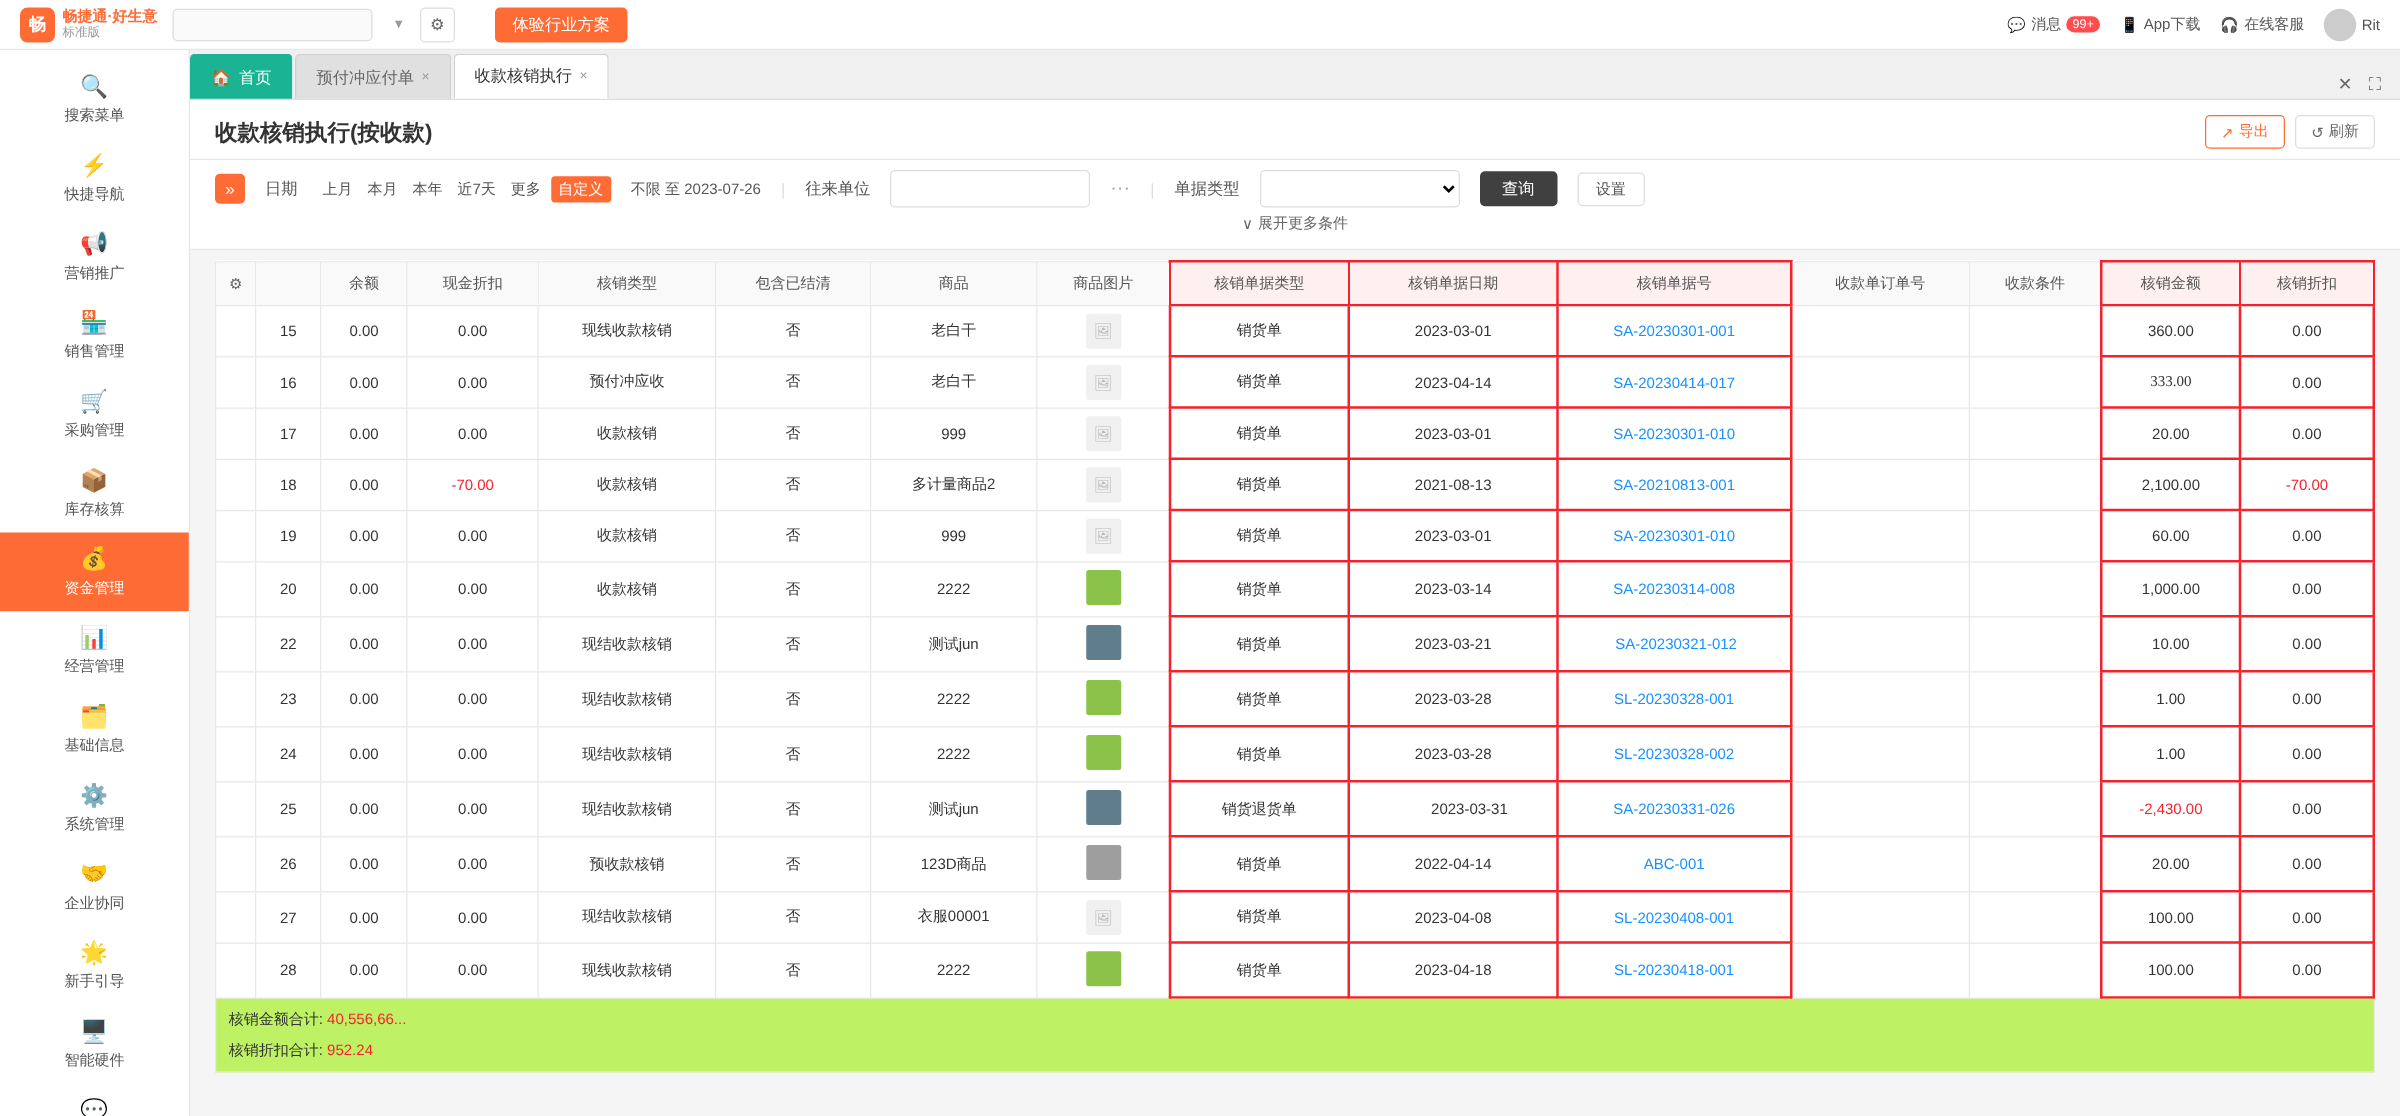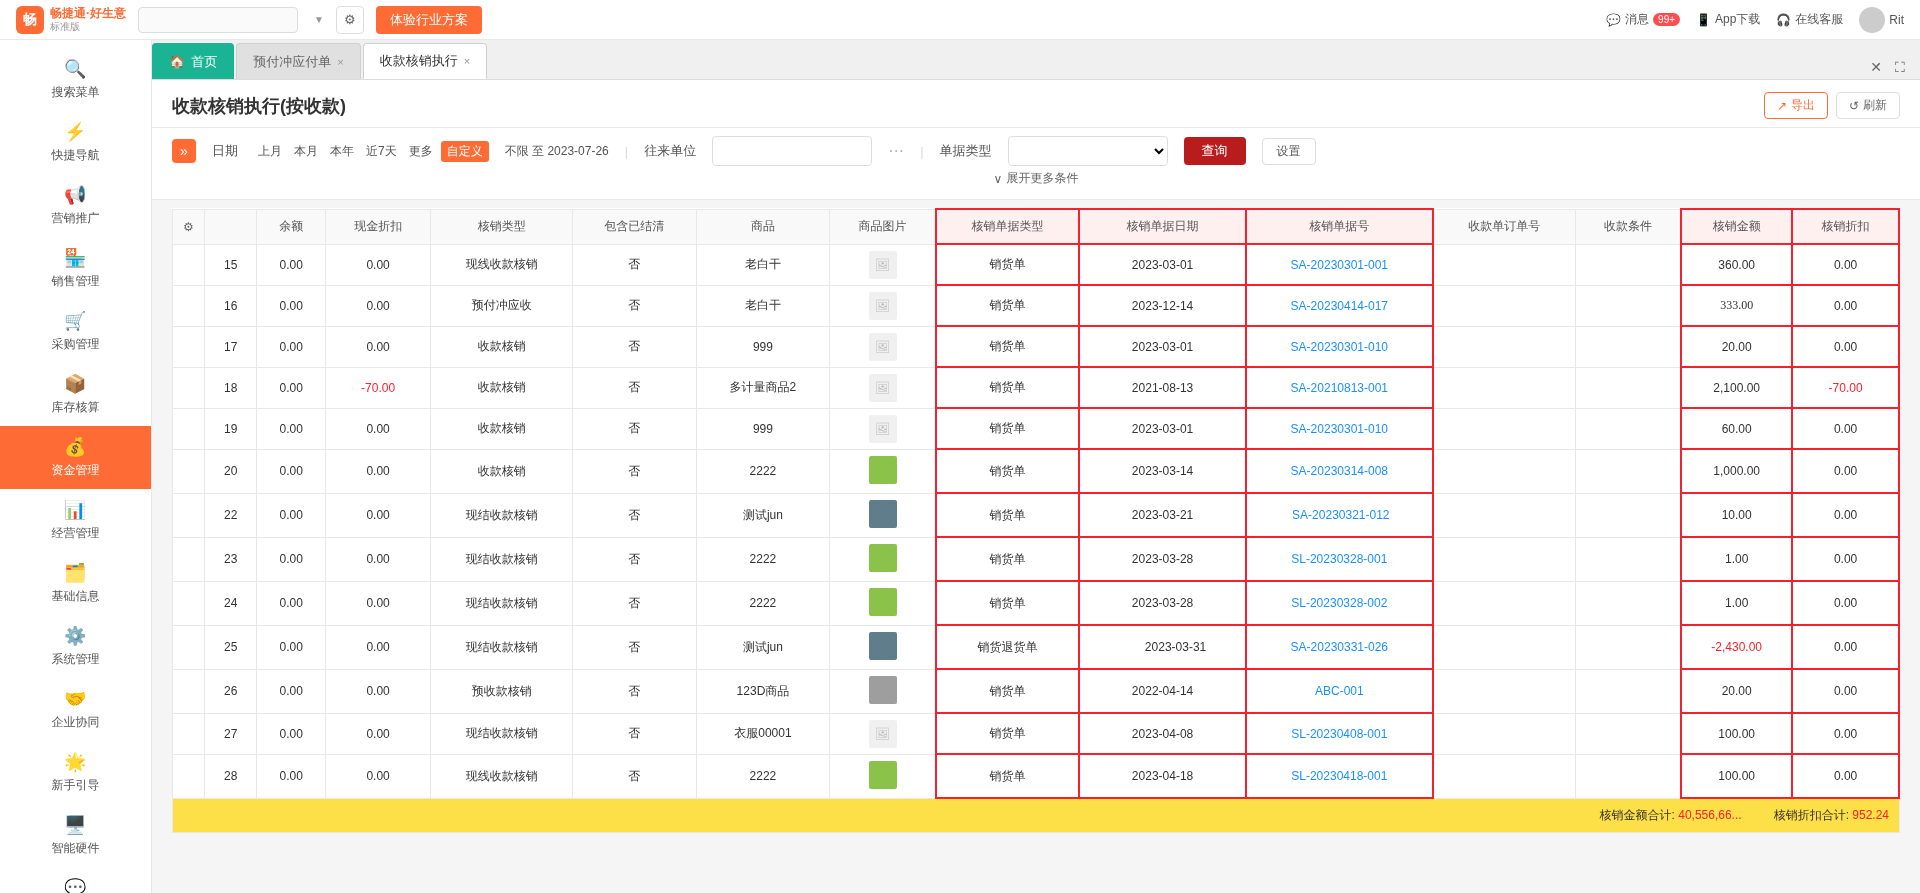--- a/index.html
+++ b/index.html
@@ -5,21 +5,21 @@
     * { box-sizing: border-box; margin: 0; padding: 0; }
     body { font-family: 'Microsoft YaHei', Arial, sans-serif; font-size: 13px; background: #f5f5f5; color: #333; }
 
     
     .top-bar { height: 40px; background: #fff; border-bottom: 1px solid #e8e8e8; display: flex; align-items: center; padding: 0 16px; gap: 12px; }
     .logo-area { display: flex; align-items: center; gap: 6px; }
     .logo-icon { width: 28px; height: 28px; background: #ff6b35; border-radius: 6px; display: flex; align-items: center; justify-content: center; color: #fff; font-weight: bold; font-size: 14px; }
     .top-nav-input { width: 160px; height: 26px; border: 1px solid #ddd; border-radius: 4px; padding: 0 8px; font-size: 12px; color: #999; background: #fafafa; }
     .chevron-down { color: #999; font-size: 10px; margin-left: 4px; }
     .gear-icon-btn { width: 28px; height: 28px; border: 1px solid #ddd; border-radius: 4px; display: flex; align-items: center; justify-content: center; cursor: pointer; color: #666; }
-    .industry-btn { background: #ff6b35; color: #fff; border: none; border-radius: 4px; padding: 5px 14px; cursor: pointer; font-size: 13px; }
+    .industry-btn { background: #ff6b35; color: #fff; border: none; border-radius: 4px; padding: 5px 14px; cursor: pointer; font-size: 13px; margin-left: 20px; }
     .top-right { margin-left: auto; display: flex; align-items: center; gap: 16px; }
     .top-right-item { display: flex; align-items: center; gap: 4px; color: #555; font-size: 12px; cursor: pointer; }
     .badge { background: #ff4d4f; color: #fff; border-radius: 10px; font-size: 10px; padding: 1px 5px; }
     .user-avatar { width: 26px; height: 26px; background: #ccc; border-radius: 50%; }
 
     
     .layout { display: flex; height: calc(100vh - 40px); }
     .sidebar { width: 152px; background: #fff; border-right: 1px solid #e8e8e8; display: flex; flex-direction: column; padding-top: 8px; flex-shrink: 0; }
     .sidebar-item { display: flex; flex-direction: column; align-items: center; padding: 10px 0; cursor: pointer; color: #555; font-size: 12px; gap: 4px; }
     .sidebar-item.active { background: #ff6b35; color: #fff; border-radius: 0; }
@@ -49,38 +49,38 @@
     .filter-bar { background: #fff; padding: 8px 20px; border-bottom: 1px solid #e8e8e8; }
     .filter-row { display: flex; align-items: center; gap: 16px; flex-wrap: wrap; }
     .filter-toggle-btn { width: 24px; height: 24px; background: #ff6b35; color: #fff; border: none; border-radius: 4px; cursor: pointer; display: flex; align-items: center; justify-content: center; font-size: 14px; }
     .filter-label { color: #555; font-size: 13px; white-space: nowrap; }
     .date-range-btns { display: flex; gap: 4px; align-items: center; }
     .date-btn { background: none; border: none; color: #555; cursor: pointer; font-size: 12px; padding: 2px 4px; }
     .date-btn.custom { background: #ff6b35; color: #fff; border-radius: 3px; padding: 2px 6px; }
     .filter-separator { color: #ddd; }
     .filter-input { height: 30px; border: 1px solid #ddd; border-radius: 4px; padding: 0 10px; font-size: 12px; width: 160px; }
     .filter-select { height: 30px; border: 1px solid #ddd; border-radius: 4px; padding: 0 10px; font-size: 12px; width: 160px; background: #fff; }
-    .btn-query { background: #b91c1c; color: #fff; border: none; border-radius: 4px; padding: 5px 18px; cursor: pointer; font-size: 13px; }
+    .btn-query { background: #404040; color: #fff; border: none; border-radius: 4px; padding: 5px 18px; cursor: pointer; font-size: 13px; }
     .btn-settings { background: #fff; color: #555; border: 1px solid #ddd; border-radius: 4px; padding: 4px 14px; cursor: pointer; font-size: 12px; }
     .expand-row { display: flex; align-items: center; justify-content: center; padding: 4px 0; }
     .expand-btn { background: none; border: none; color: #666; cursor: pointer; font-size: 12px; display: flex; align-items: center; gap: 4px; }
 
     
     .table-container { flex: 1; overflow: auto; padding: 0 20px 20px; background: #f5f5f5; }
     table { width: 100%; border-collapse: collapse; background: #fff; margin-top: 8px; font-size: 12px; }
     thead th { background: #f9f9f9; border: 1px solid #e8e8e8; padding: 8px 10px; text-align: center; color: #555; font-weight: 500; white-space: nowrap; position: sticky; top: 0; z-index: 2; }
     tbody td { border: 1px solid #e8e8e8; padding: 6px 10px; text-align: center; color: #333; white-space: nowrap; }
     tbody tr.highlight { background: #fff3e0; }
     .td-link { color: #1890ff; cursor: pointer; text-decoration: none; }
     .td-red { color: #f5222d; }
     .td-orange { color: #ff6b35; font-weight: 500; }
     .settings-col { width: 32px; }
 
     
-    .table-footer { background: #fde047; border: 1px solid #e8e8e8; border-top: none; padding: 8px 10px; display: flex; gap: 32px; justify-content: flex-end; font-size: 12px; }
+    .table-footer { background: #bef264; border: 1px solid #e8e8e8; border-top: none; padding: 8px 10px; display: flex; gap: 8px; justify-content: flex-end; font-size: 12px; flex-direction: column; }
     .footer-total { color: #333; }
     .footer-total span { color: #f5222d; font-weight: 500; }
 
     
     .table-container::-webkit-scrollbar { width: 6px; height: 6px; }
     .table-container::-webkit-scrollbar-thumb { background: #ccc; border-radius: 3px; }
 
     
     .gear-cell { cursor: pointer; color: #666; }
   </style>
@@ -296,21 +296,21 @@
             <tr>
               <td></td>
               <td>16</td>
               <td>0.00</td>
               <td>0.00</td>
               <td>预付冲应收</td>
               <td>否</td>
               <td>老白干</td>
               <td><div style="width:28px;height:28px;background:#f0f0f0;border-radius:2px;display:inline-flex;align-items:center;justify-content:center;color:#bbb;font-size:12px;">🖼</div></td>
               <td style="border: 2px solid rgb(245, 34, 45);">销货单</td>
-              <td style="border: 2px solid rgb(245, 34, 45);">2023-12-14</td>
+              <td style="border: 2px solid rgb(245, 34, 45);">2023-04-14</td>
               <td style="border: 2px solid rgb(245, 34, 45);"><a href="#" class="td-link">SA-20230414-017</a></td>
               <td></td>
               <td></td>
               <td style="border: 2px solid rgb(245, 34, 45); font-family: Liberation Serif, serif;">333.00</td>
               <td style="border: 2px solid rgb(245, 34, 45);">0.00</td>
             </tr>
             <tr>
               <td></td>
               <td>17</td>
               <td>0.00</td>

